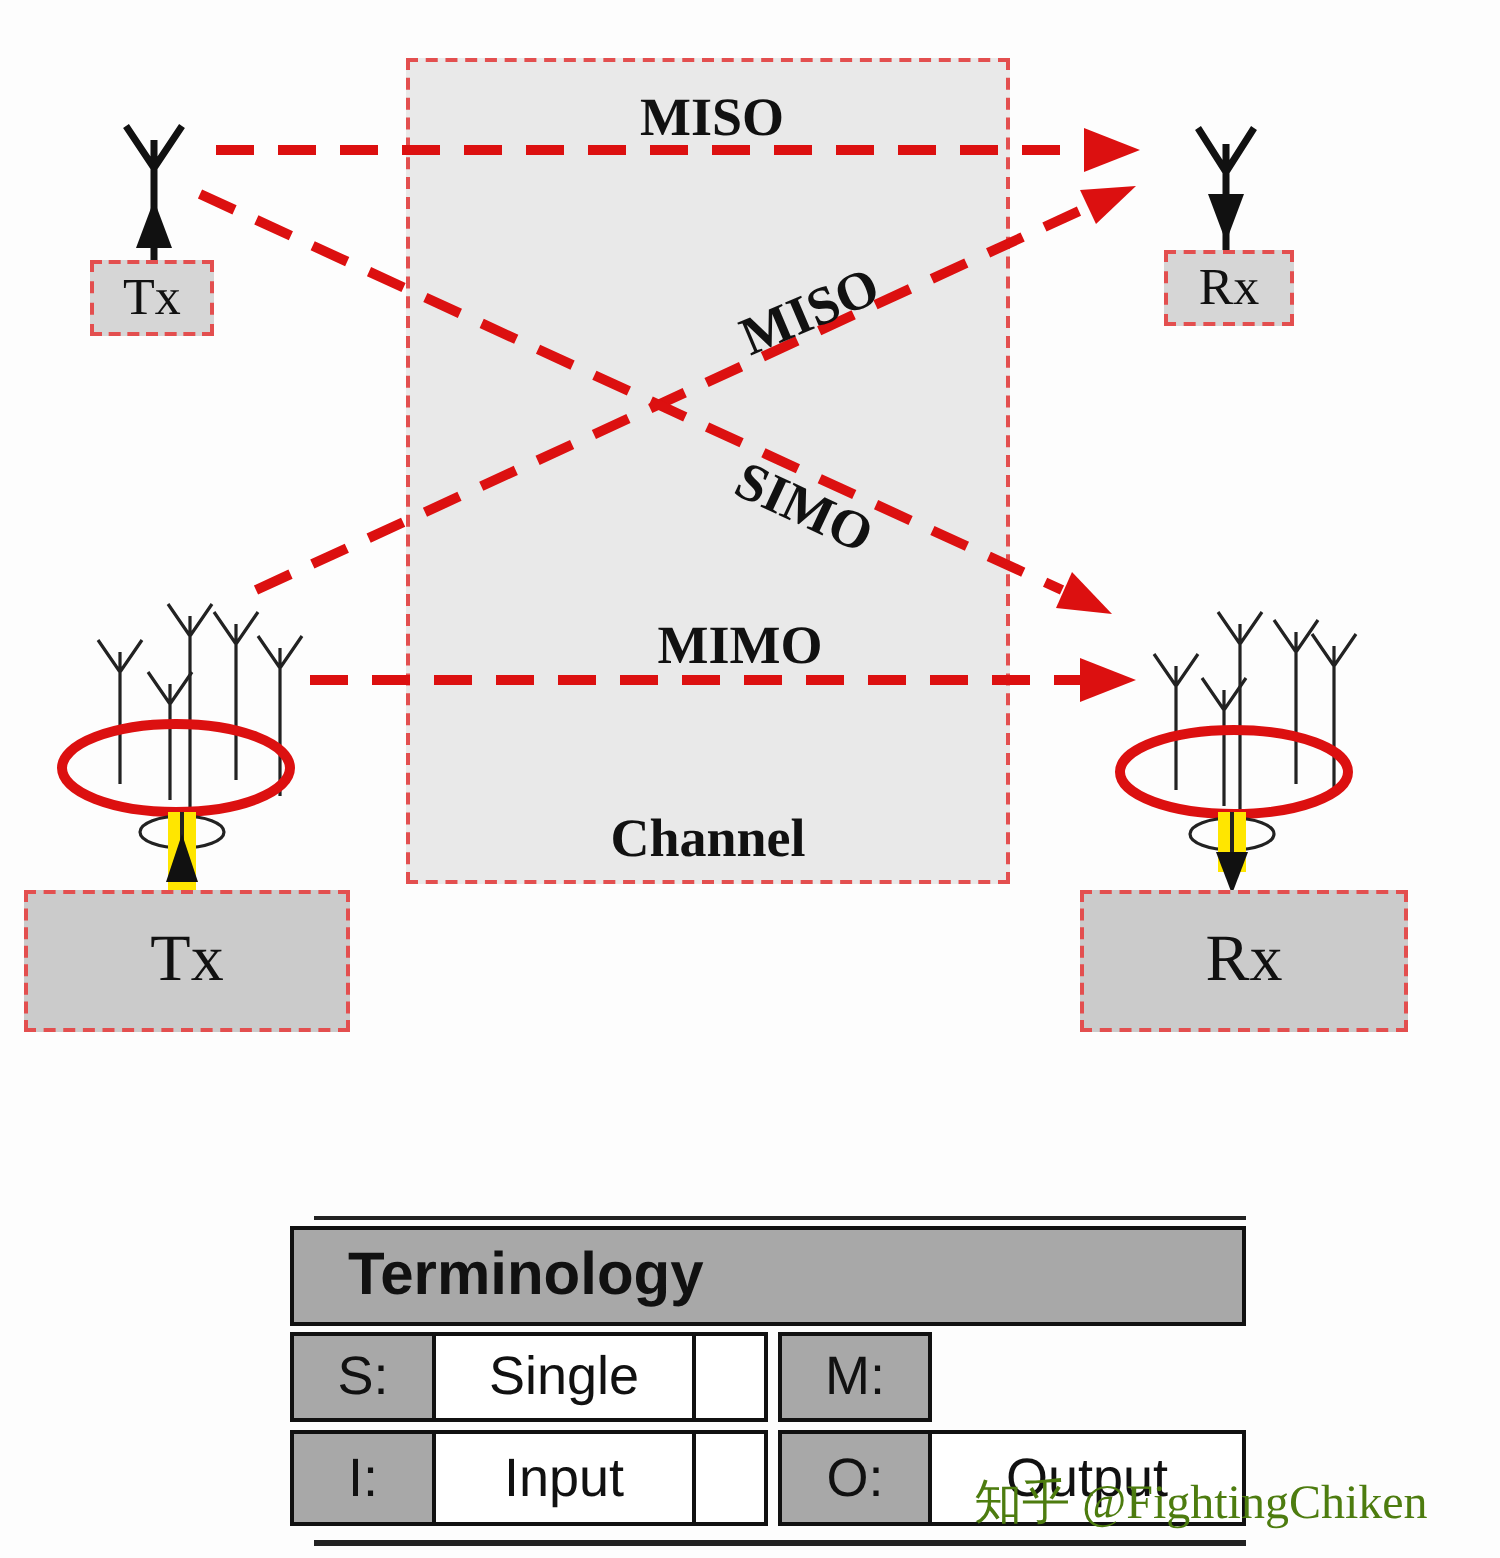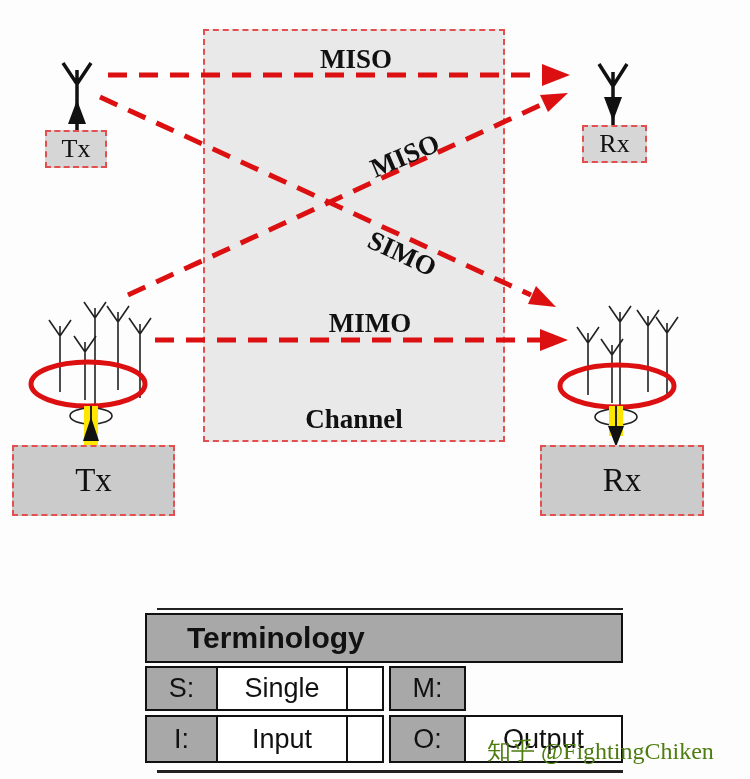--- a/index.html
+++ b/index.html
@@ -39,21 +39,21 @@
 
   
   .term-table{position:absolute;left:145px;top:604px;width:478px;height:172px;
     font-family:"Liberation Sans", sans-serif;color:#111;}
   .rule{position:absolute;left:12px;width:466px;height:2px;background:#222;}
   .rule-top{top:4px;}
   .rule-bottom{top:166px;height:3px;}
   .term-header{
     position:absolute;left:0;top:9px;width:478px;height:50px;box-sizing:border-box;
     background:#a8a8a8;border:2px solid #111;
-    display:flex;align-items:center;padding-left:40px;
+    display:flex;align-items:center;padding-left:27px;
     font-weight:bold;font-size:30px;
   }
   .term-row{position:absolute;left:0;width:478px;display:flex;}
   .term-row-1{top:62px;height:45px;}
   .term-row-2{top:111px;height:48px;}
   .tgroup{display:flex;box-sizing:border-box;}
   .tgroup-left{width:239px;margin-right:5px;}
   .tgroup-right{width:234px;}
   .tcell{
     box-sizing:border-box;border:2px solid #111;

